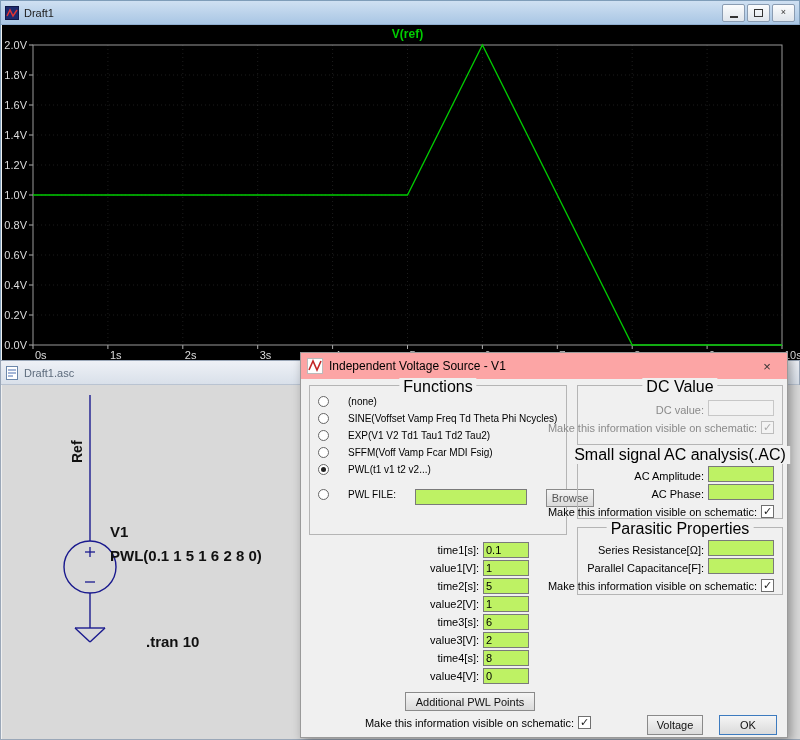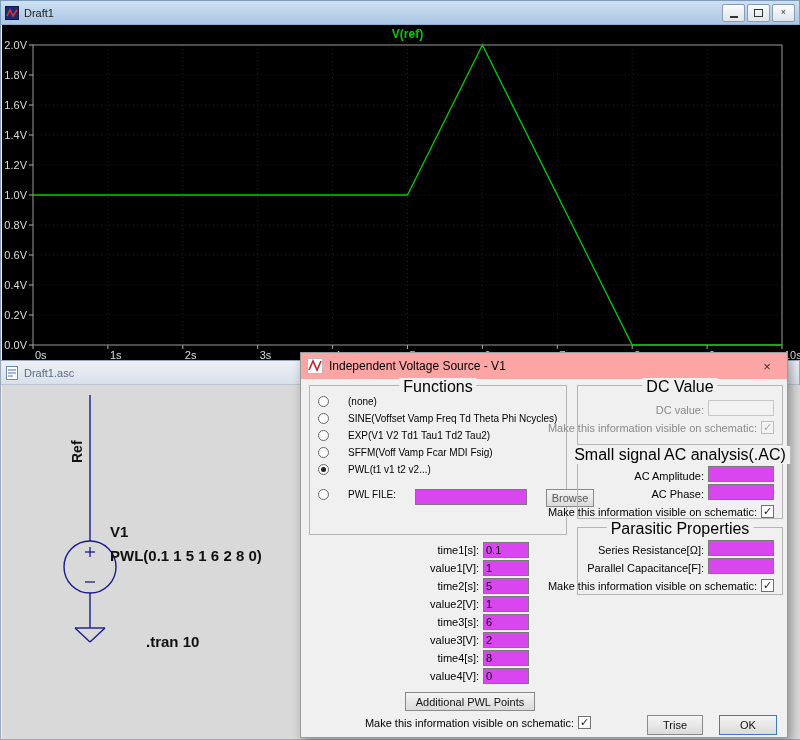--- a/index.html
+++ b/index.html
@@ -49,21 +49,21 @@
   .radio-row{display:flex;gap:19px;height:17px;font-size:10px;white-space:nowrap;}
   .radio{width:11px;height:11px;border:1px solid #666;border-radius:50%;background:#fff;display:inline-block;position:relative;flex:none;box-sizing:border-box;}
   .radio.on::after{content:"";position:absolute;left:2px;top:2px;width:5px;height:5px;border-radius:50%;background:#222;}
   .checkbox{
     width:13px;height:13px;border:1px solid #707070;background:#fff;flex:none;
     display:inline-flex;align-items:center;justify-content:center;
     font-size:11px;line-height:1;color:#1a1a1a;box-sizing:border-box;
   }
   .checkbox.on::after{content:"✓";}
   .checkbox.disabled{border-color:#bdbdbd;background:#f3f3f3;color:#a8a8a8;}
-  .tinput{border:1px solid #7a7a7a;background:#d946ef;height:16px;font-size:11px;padding:0 2px;box-sizing:border-box;font-family:"Liberation Sans",sans-serif;}
+  .tinput{border:1px solid #7a7a7a;background:#bef264;height:16px;font-size:11px;padding:0 2px;box-sizing:border-box;font-family:"Liberation Sans",sans-serif;}
   .tinput:disabled{background:#f2f2f2;border-color:#c7c7c7;color:#8a8a8a;}
   .btn{
     border:1px solid #8a8a8a;background:linear-gradient(#f5f5f5,#dadada);
     font-size:11px;display:inline-flex;align-items:center;justify-content:center;
     box-sizing:border-box;font-family:"Liberation Sans",sans-serif;color:#111;
   }
   .btn.default{border-color:#3d7bbf;}
   .pwl-grid{position:absolute;left:10px;top:188px;width:256px;}
   .pwl-row{display:flex;align-items:center;height:18px;}
   .pwl-row .plabel{width:168px;text-align:right;padding-right:4px;font-size:11px;}
@@ -337,15 +337,15 @@
         <span>Parallel Capacitance[F]:</span>
         <input class="tinput" value="" style="">
       </div>
       <div class="rgroup-row">
         <span>Make this information visible on schematic:</span>
         <span class="checkbox on"></span>
       </div>
     </div>
   </div>
 
-  <button class="btn" style="position:absolute;left:346px;top:362px;width:56px;height:20px;">Trise</button>
+  <button class="btn" style="position:absolute;left:346px;top:362px;width:56px;height:20px;">Voltage</button>
   <button class="btn default" style="position:absolute;left:418px;top:362px;width:58px;height:20px;">OK</button>
 </div>
 
 </body></html>

